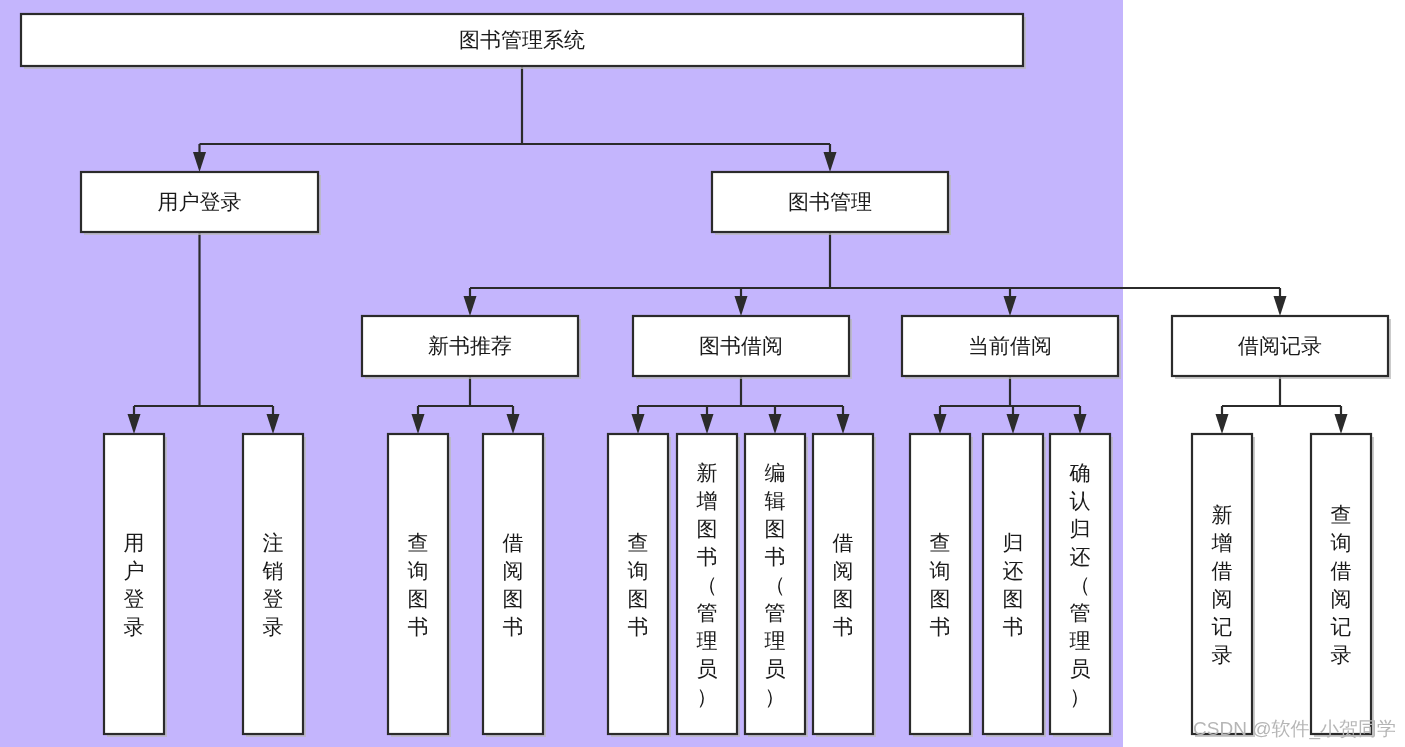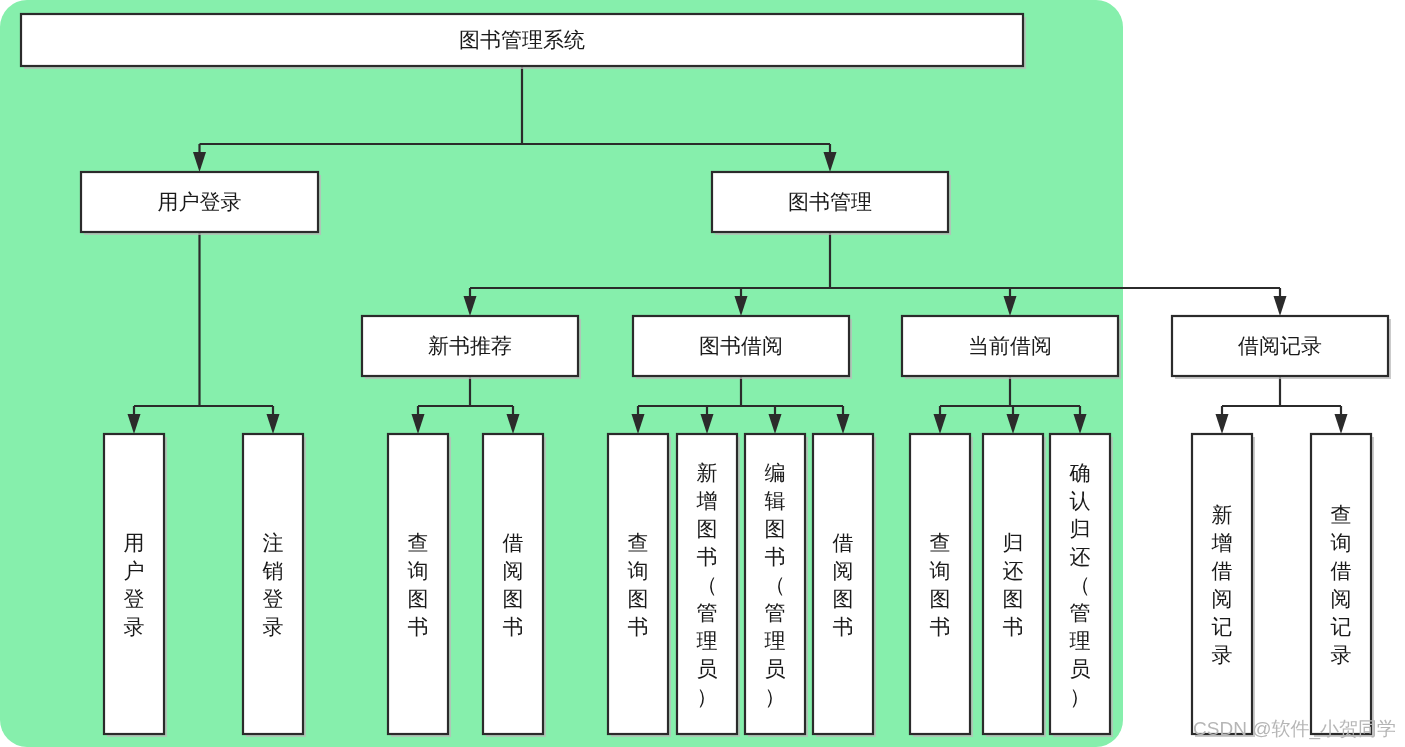--- a/index.html
+++ b/index.html
@@ -11,22 +11,21 @@
     width: 1405px;
     height: 747px;
     font-family: "Liberation Sans", "DejaVu Sans", sans-serif;
     overflow: hidden;
     position: relative;
   }
   #diagram-root {
     position: relative;
     width: 1123px;
     height: 747px;
-    background: #86efac;
-    border-radius: 27px;
+    background: #c4b5fd;
   }
   svg#flow-svg {
     position: absolute;
     left: 0;
     top: 0;
     width: 1405px;
     height: 747px;
     display: block;
   }
   .node-rect {

